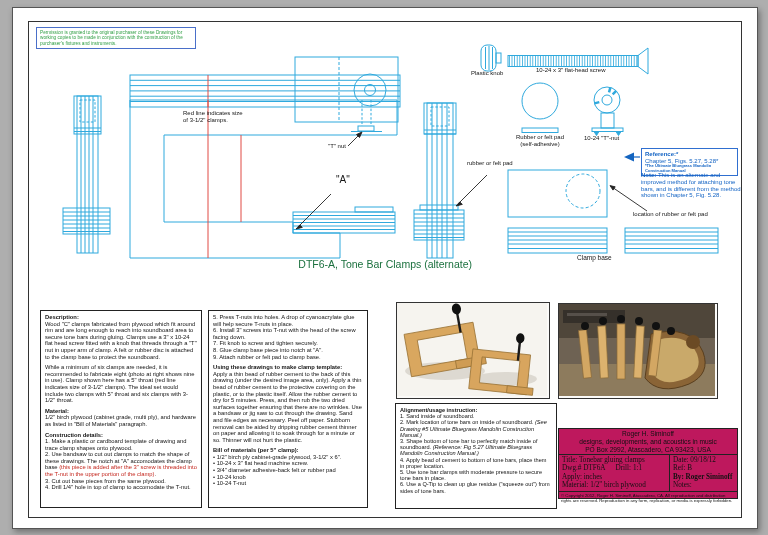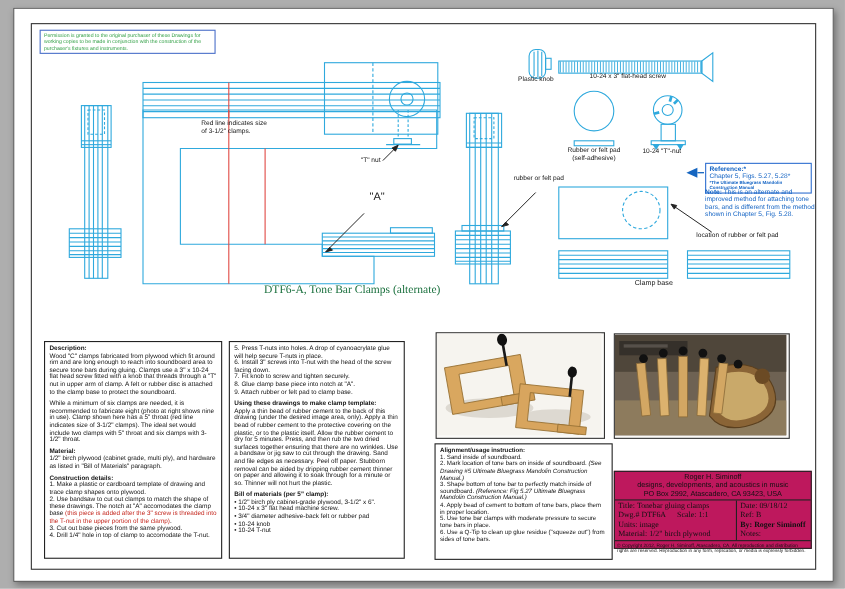--- a/index.html
+++ b/index.html
@@ -6,22 +6,22 @@
   body{background:#aeaeae;font-family:"Liberation Sans",sans-serif;}
   .stage{position:relative;width:768px;height:535px;overflow:hidden;background:#aeaeae;}
   .page{position:absolute;left:12px;top:7px;width:744px;height:520px;background:#ffffff;
         border:1px solid #555;box-shadow:2px 3px 6px rgba(0,0,0,.35);}
   .frame{position:absolute;left:28px;top:21px;width:712px;height:495px;border:1px solid #333;}
   svg.overlay{position:absolute;left:0;top:0;}
   .lbl{position:absolute;font-size:6px;line-height:6.8px;color:#161616;white-space:nowrap;}
   .permission{position:absolute;left:36px;top:27px;width:152px;border:1px solid #4a6fc9;
       color:#2f9e43;font-size:4.7px;line-height:5.4px;padding:2px 3px;white-space:normal;}
   .caption2{white-space:normal;width:80px;}
-  .gtitle{position:absolute;left:240px;top:258px;width:232px;text-align:left;
-      font-family:Liberation Serif, serif;font-size:10.5px;color:#1c713f;}
+  .gtitle{position:absolute;left:240px;top:258px;width:232px;text-align:right;
+      font-family:Liberation Sans, sans-serif;font-size:10.5px;color:#1c713f;}
   .refbox{position:absolute;left:641px;top:148px;width:97px;border:1px solid #2f6fd0;
       color:#1464c4;font-size:6px;line-height:6.6px;padding:2px 3px;box-sizing:border-box;}
   .refbox .tiny{font-size:4.1px;line-height:4.6px;display:block;font-weight:bold;}
   .noteblk{position:absolute;left:641px;top:172px;width:100px;color:#1464c4;
       font-size:6px;line-height:6.8px;white-space:normal;}
   .tbox{position:absolute;border:1px solid #222;background:#fff;color:#141414;
       font-size:5.8px;line-height:6.6px;padding:3px 4px;box-sizing:border-box;overflow:hidden;}
   .tbox p{margin:0 0 4px 0;}
   .tbox p.tight{margin:0;}
   .bh{font-weight:bold;}
@@ -310,22 +310,22 @@
 
   <div class="titleblock">
     <div class="tb-head">
       <span style="display:block;">Roger H. Siminoff</span>
       <span style="display:block;">designs, developments, and acoustics in music</span>
       <span style="display:block;">PO Box 2992, Atascadero, CA 93423,  USA</span>
     </div>
     <div class="tb-mid">
       <div class="tb-left">
         <span style="display:block;">Title: Tonebar gluing clamps</span>
-        <span style="display:block;"><span>Dwg.# DTF6A</span><span class="sp"></span><span>Scale: 1:1</span></span>
-        <span style="display:block;">Units: image</span>
+        <span style="display:block;"><span>Dwg.# DTF6A</span><span class="sp"></span><span>Drill: 1:1</span></span>
+        <span style="display:block;">Apply: inches</span>
         <span style="display:block;">Material: 1/2" birch plywood</span>
       </div>
       <div class="tb-right">
         <span style="display:block;"><span>Date: 09/18/12</span><span class="sp" style="width:6px;"></span><span>Ref: B</span></span>
         <span style="display:block;font-weight:bold;">By: Roger Siminoff</span>
         <span style="display:block;">Notes:</span>
       </div>
     </div>
     <div class="tb-copy">© Copyright 2012, Roger H. Siminoff, Atascadero, CA. All reproduction and distribution rights are reserved. Reproduction in any form, replication, or media is expressly forbidden.</div>
   </div>

